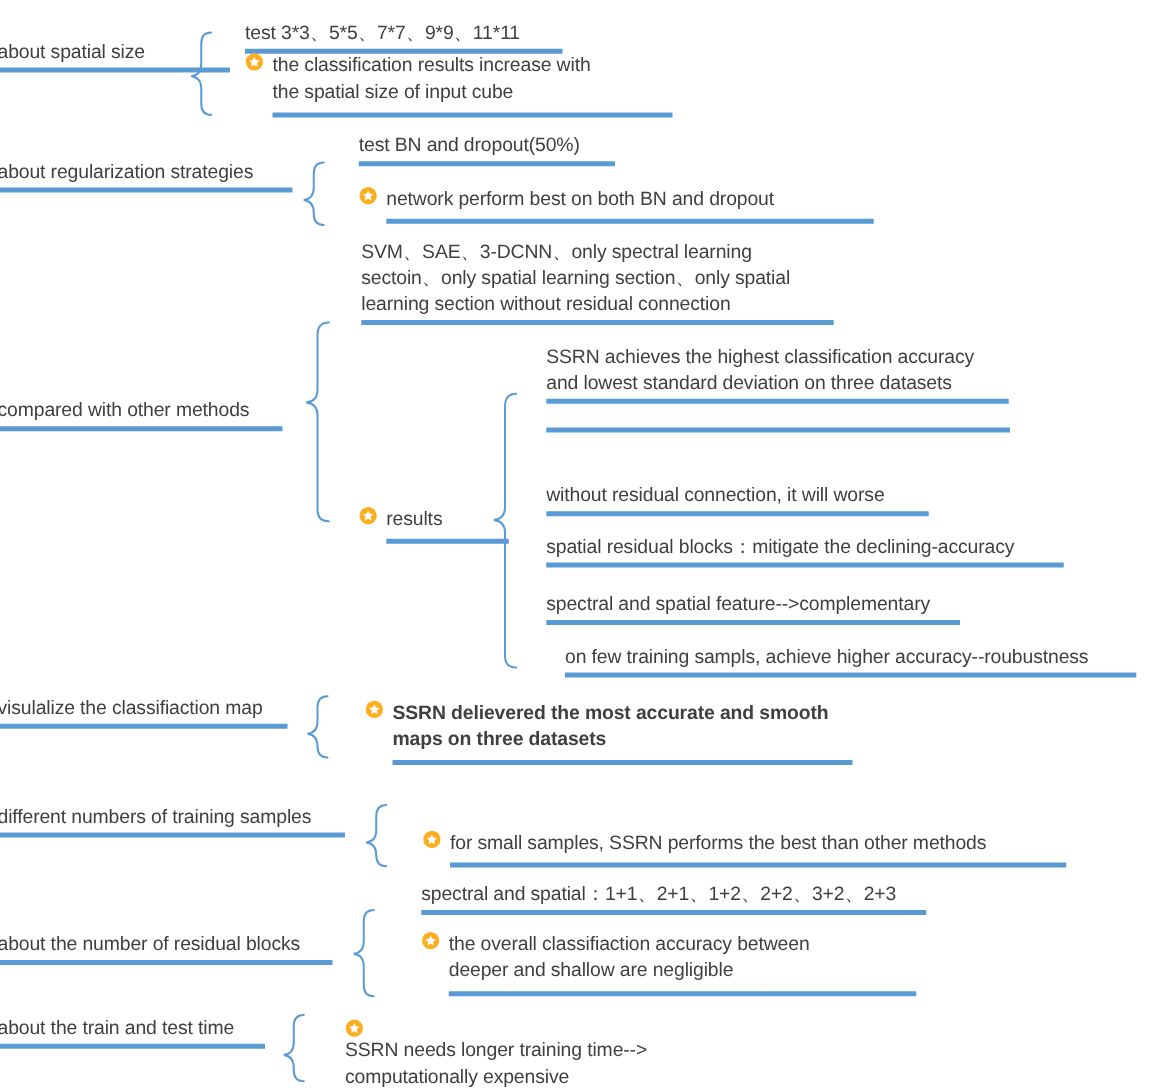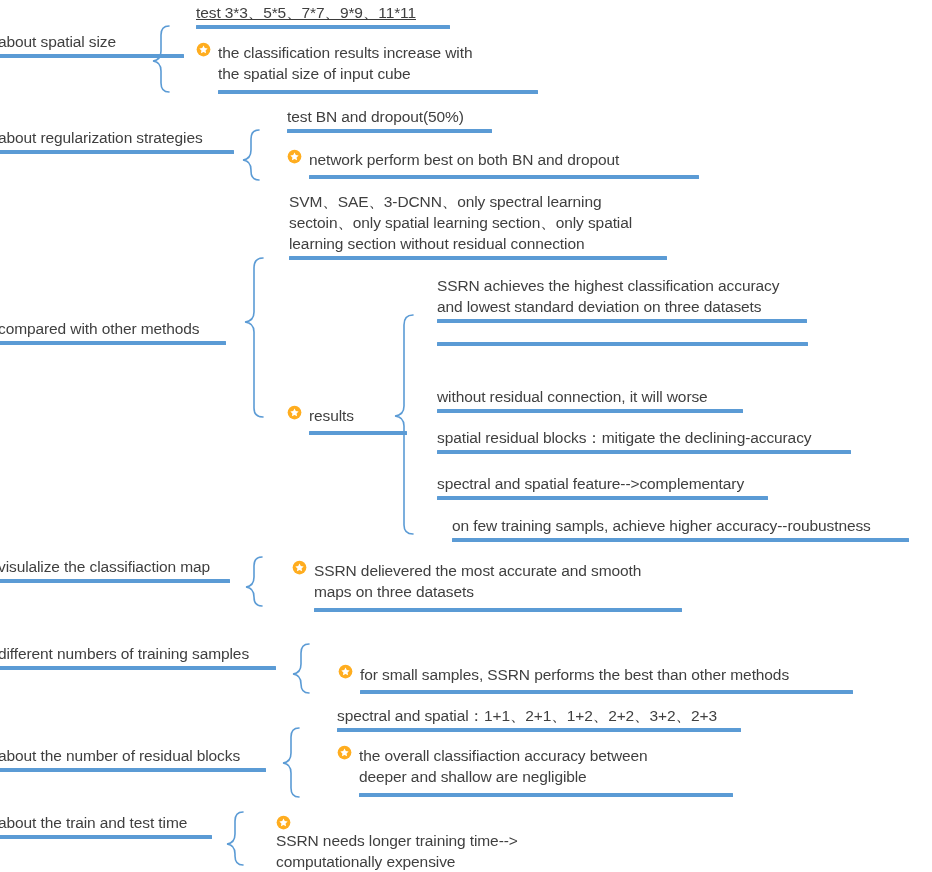--- a/index.html
+++ b/index.html
@@ -94,21 +94,21 @@
 
       <path d="M243 812 q-8 0 -8 9 L235 834 q0 9 -8 10 q8 1 8 10 L235 856 q0 9 8 9"></path>
     </g>
   </svg>
 
   <div class="node topic" style="left:-2px; top:31px; width:188px;">
     <span class="txt">about spatial size</span>
     <span class="rule" style="width:186px;"></span>
   </div>
 
-  <div class="node" style="left:196px; top:2px; width:254px;text-decoration:underline;">
+  <div class="node" style="left:196px; top:16px; width:254px;">
     <span class="txt">test 3*3、5*5、7*7、9*9、11*11</span>
     <span class="rule" style="width:254px;"></span>
   </div>
 
   <div class="node starred" style="left:196px; top:42px; width:342px;">
     <span class="star-wrap">
       <svg class="star-ico" viewBox="0 0 24 24">
         <circle cx="12" cy="12" r="11" fill="#FFAD1F"></circle>
         <path fill="#ffffff" d="M12 5.4l2.05 4.2 4.6.66-3.33 3.25.79 4.6L12 15.93 7.89 18.1l.79-4.6-3.33-3.25 4.6-.66z"></path>
       </svg>
@@ -196,21 +196,21 @@
   <div class="node" style="left:452px; top:515px; width:457px;">
     <span class="txt">on few training sampls, achieve higher accuracy--roubustness</span>
     <span class="rule" style="width:457px;"></span>
   </div>
 
   <div class="node topic" style="left:-2px; top:556px; width:236px;">
     <span class="txt">visulalize the classifiaction map</span>
     <span class="rule" style="width:232px;"></span>
   </div>
 
-  <div class="node starred" style="left:292px; top:560px; width:390px;">
+  <div class="node starred" style="left:292px; top:560px; width:390px;font-weight:bold;">
     <span class="star-wrap">
       <svg class="star-ico" viewBox="0 0 24 24">
         <circle cx="12" cy="12" r="11" fill="#FFAD1F"></circle>
         <path fill="#ffffff" d="M12 5.4l2.05 4.2 4.6.66-3.33 3.25.79 4.6L12 15.93 7.89 18.1l.79-4.6-3.33-3.25 4.6-.66z"></path>
       </svg>
     </span>
     <span class="starred-body">
       <span class="txt">SSRN delievered the most accurate and smooth
 maps on three datasets</span>
       <span class="rule" style="width:368px; margin-top:6px;"></span>

